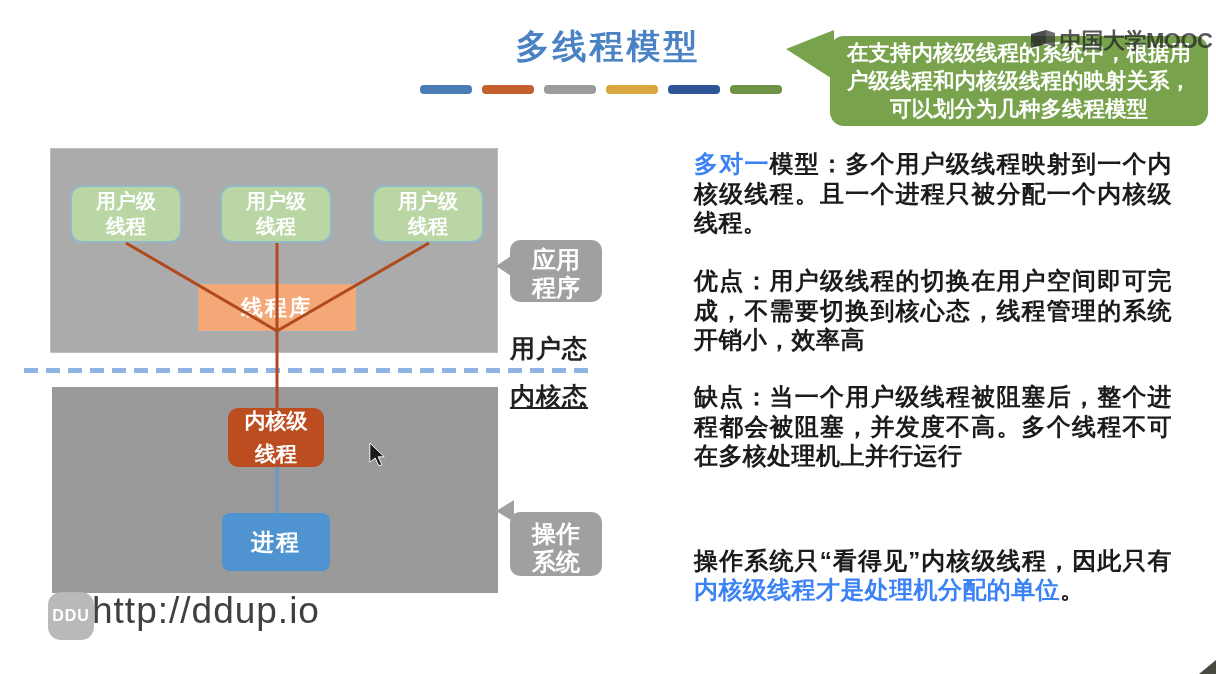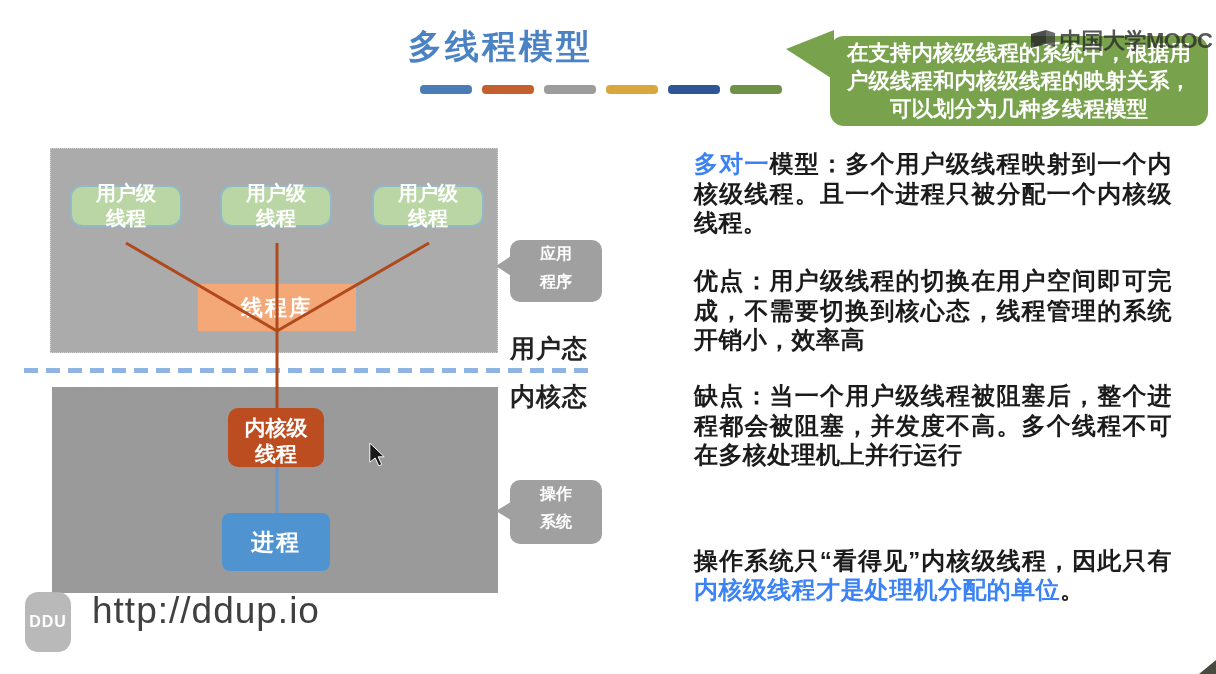--- a/index.html
+++ b/index.html
@@ -5,21 +5,21 @@
   html,body{margin:0;padding:0;}
   body{
     width:1216px;height:674px;position:relative;overflow:hidden;
     background:#ffffff;
     font-family:"Liberation Sans","DejaVu Sans",sans-serif;
   }
   .abs{position:absolute;}
 
   
   .slide-title{
-    left:408px;top:24px;width:400px;
+    left:408px;top:24px;width:400px;text-align:center;
     font-size:34px;font-weight:bold;color:#4a82c4;letter-spacing:3px;
   }
   .dash-row{left:420px;top:85px;display:flex;gap:10px;}
   .dash{width:52px;height:9px;border-radius:4px;}
 
   .callout{
     left:830px;top:36px;width:378px;height:90px;border-radius:14px;
     background:#78a34c;display:flex;align-items:center;justify-content:center;
   }
   .callout-text{
@@ -38,72 +38,72 @@
 
   
   .user-space-box{
     left:50px;top:148px;width:448px;height:205px;
     background:#ababab;border:1px dotted #cfcfcf;box-sizing:border-box;
   }
   .kernel-space-box{
     left:52px;top:387px;width:446px;height:206px;background:#9a9a9a;
   }
   .user-thread{
-    width:112px;height:42px;border-radius:12px;background:#b9d6a4;
+    width:112px;height:58px;border-radius:12px;background:#b9d6a4;
     border:2px solid #93b8c8;box-sizing:border-box;
     display:flex;flex-direction:column;align-items:center;justify-content:center;
     color:#fff;font-weight:bold;font-size:20px;line-height:25px;
   }
   .ut1{left:70px;top:185px;} .ut2{left:220px;top:185px;} .ut3{left:372px;top:185px;}
   .thread-library{
     left:197px;top:283px;width:160px;height:49px;background:#f4a877;
     border:1px solid #9fb0c0;box-sizing:border-box;
     display:flex;align-items:center;justify-content:center;
     color:#fff;font-weight:bold;font-size:22px;letter-spacing:2px;
   }
   .mode-divider{
     left:24px;top:368px;width:572px;height:5px;
     background:repeating-linear-gradient(90deg,#8fb4e3 0 14px,transparent 14px 22px);
   }
   .kernel-thread{
     left:228px;top:408px;width:96px;height:59px;border-radius:10px;background:#bc4d20;
-    display:flex;flex-direction:column;align-items:center;justify-content:flex-end;
+    display:flex;flex-direction:column;align-items:center;justify-content:space-between;
     color:#fff;font-weight:bold;font-size:21px;line-height:26px;
   }
   .process-box{
     left:222px;top:513px;width:108px;height:58px;border-radius:8px;background:#4f94d0;
     display:flex;align-items:center;justify-content:center;
     color:#fff;font-weight:bold;font-size:23px;letter-spacing:2px;
   }
   .side-tag{
     width:92px;border-radius:10px;background:#a0a0a0;
-    display:flex;flex-direction:column;align-items:center;justify-content:flex-start;
-    color:#fff;font-weight:bold;font-size:16px;line-height:28px;
+    display:flex;flex-direction:column;align-items:center;justify-content:flex-end;
+    color:#fff;font-weight:bold;font-size:24px;line-height:28px;
   }
   .app-tag{left:510px;top:240px;height:62px;}
-  .os-tag{left:510px;top:480px;height:64px;}
+  .os-tag{left:510px;top:512px;height:64px;}
   .tag-pointer{width:18px;background:#a0a0a0;clip-path:polygon(0 50%,100% 0,100% 100%);}
   .app-tag-pointer{left:496px;top:254px;height:24px;}
   .os-tag-pointer{left:496px;top:500px;height:22px;}
   .mode-label{font-size:25px;font-weight:bold;color:#222;letter-spacing:1px;}
   .user-mode-label{left:510px;top:332px;}
-  .kernel-mode-label{left:510px;top:380px;}
+  .kernel-mode-label{left:510px;top:380px;text-decoration:underline;}
   svg.lines{left:0;top:0;pointer-events:none;}
 
   
   .para{
     left:694px;width:478px;font-size:24px;font-weight:bold;color:#1b1b1b;
     line-height:29.5px;letter-spacing:0.4px;text-align:justify;
   }
-  .p1{top:149px;} .p2{top:266px;} .p3{top:382px;font-family:Liberation Serif, serif;} .p4{top:516px;}
+  .p1{top:149px;} .p2{top:266px;} .p3{top:382px;} .p4{top:516px;}
   .red{color:#3b82f6;}
 
   
   .ddu-logo{
-    left:25px;top:592px;width:46px;height:60px;border-radius:13px;background:#b6b6b6;
+    left:48px;top:592px;width:46px;height:48px;border-radius:13px;background:#b6b6b6;
     display:flex;align-items:center;justify-content:center;
     color:#fff;font-weight:bold;font-size:16px;letter-spacing:1px;opacity:0.95;
   }
   .ddup-watermark{
     left:92px;top:590px;font-size:37px;font-weight:normal;color:#404040;letter-spacing:1px;
   }
   .corner-mark{
     right:0;bottom:0;width:17px;height:14px;background:#4a4a42;
     clip-path:polygon(100% 0,100% 100%,0 100%);
   }

